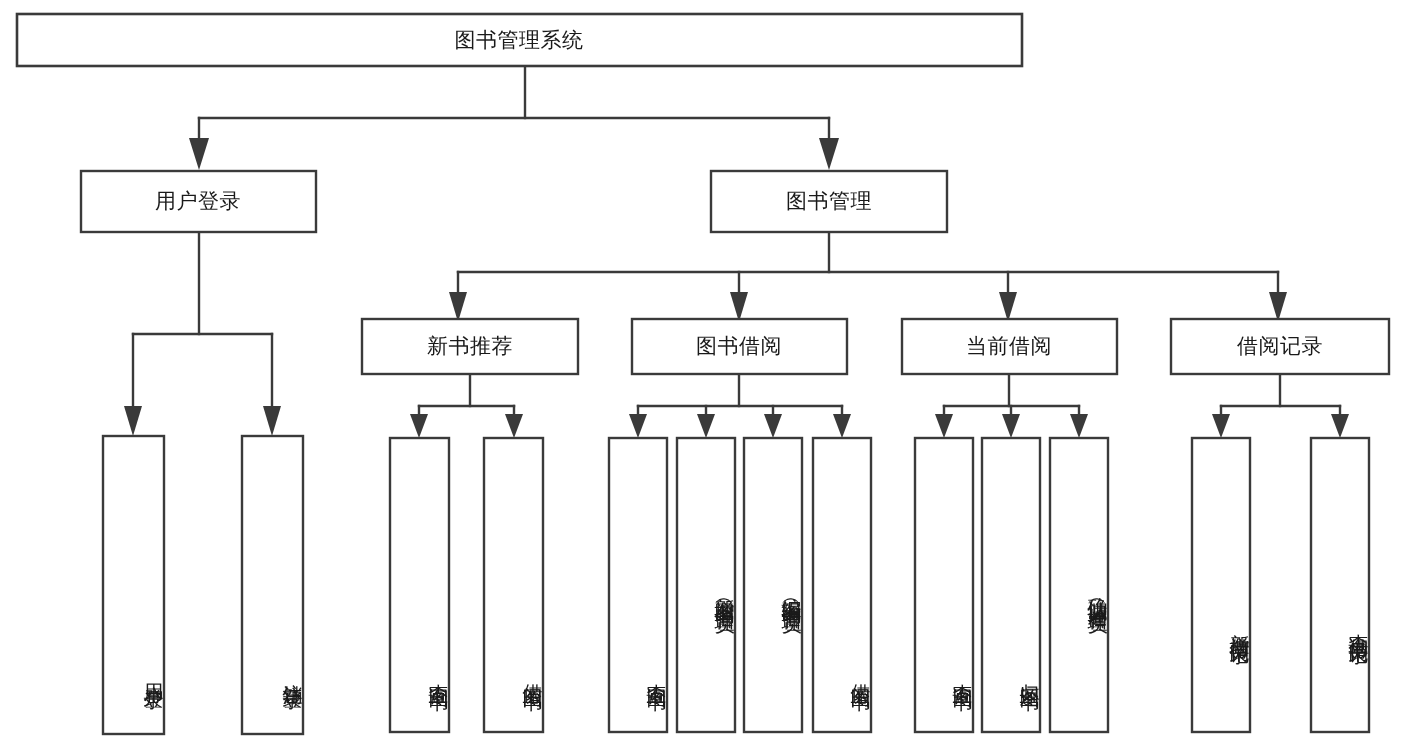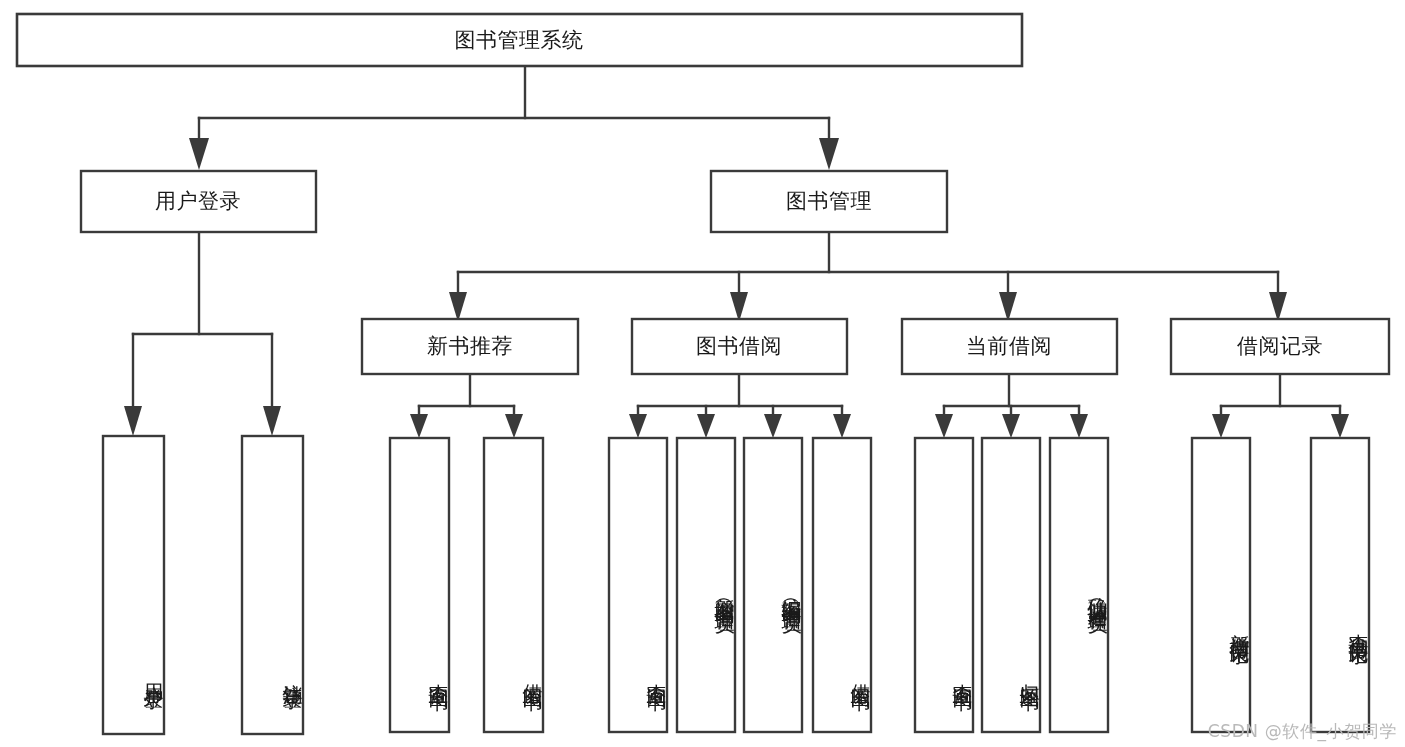--- a/index.html
+++ b/index.html
@@ -213,14 +213,13 @@
   <div class="leaf-label-wrap" style="left:744px; top:438px; width:58px; height:294px; padding-top:8px;">编辑图书（管理员）</div>
   <div class="leaf-label-wrap" style="left:813px; top:438px; width:58px; height:294px; padding-top:88px;">借阅图书</div>
 
   <div class="leaf-label-wrap" style="left:915px; top:438px; width:58px; height:294px; padding-top:88px;">查询图书</div>
   <div class="leaf-label-wrap" style="left:982px; top:438px; width:58px; height:294px; padding-top:88px;">归还图书</div>
   <div class="leaf-label-wrap" style="left:1050px; top:438px; width:58px; height:294px; padding-top:8px;">确认归还（管理员）</div>
 
   <div class="leaf-label-wrap" style="left:1192px; top:438px; width:58px; height:294px; padding-top:40px;">新增借阅记录</div>
   <div class="leaf-label-wrap" style="left:1311px; top:438px; width:58px; height:294px; padding-top:40px;">查询借阅记录</div>
 
-  <div class="watermark">CSDN @软件_小贺同学</div>
 </div>
 
 </body></html>

